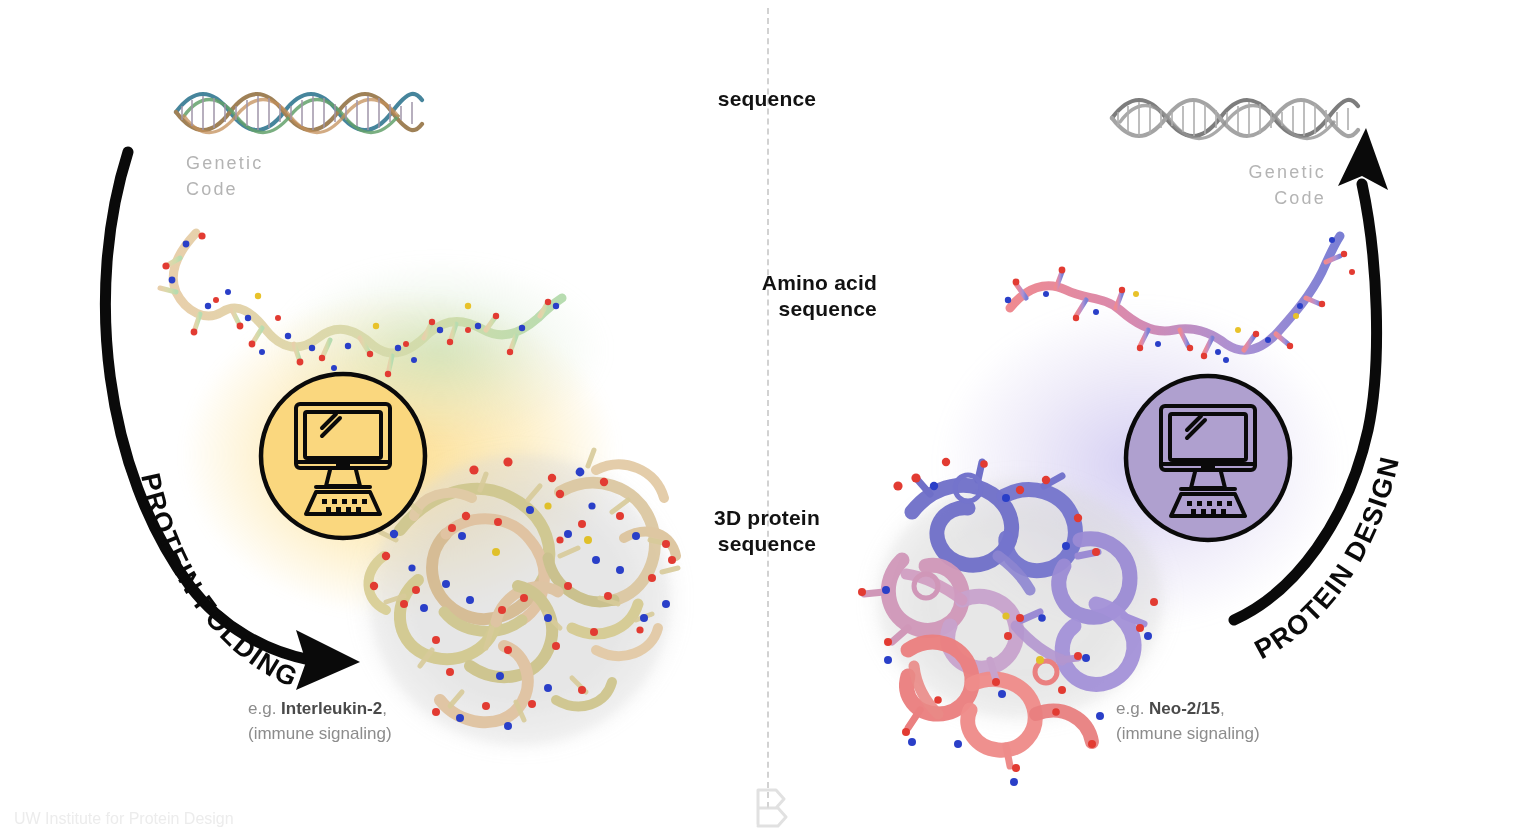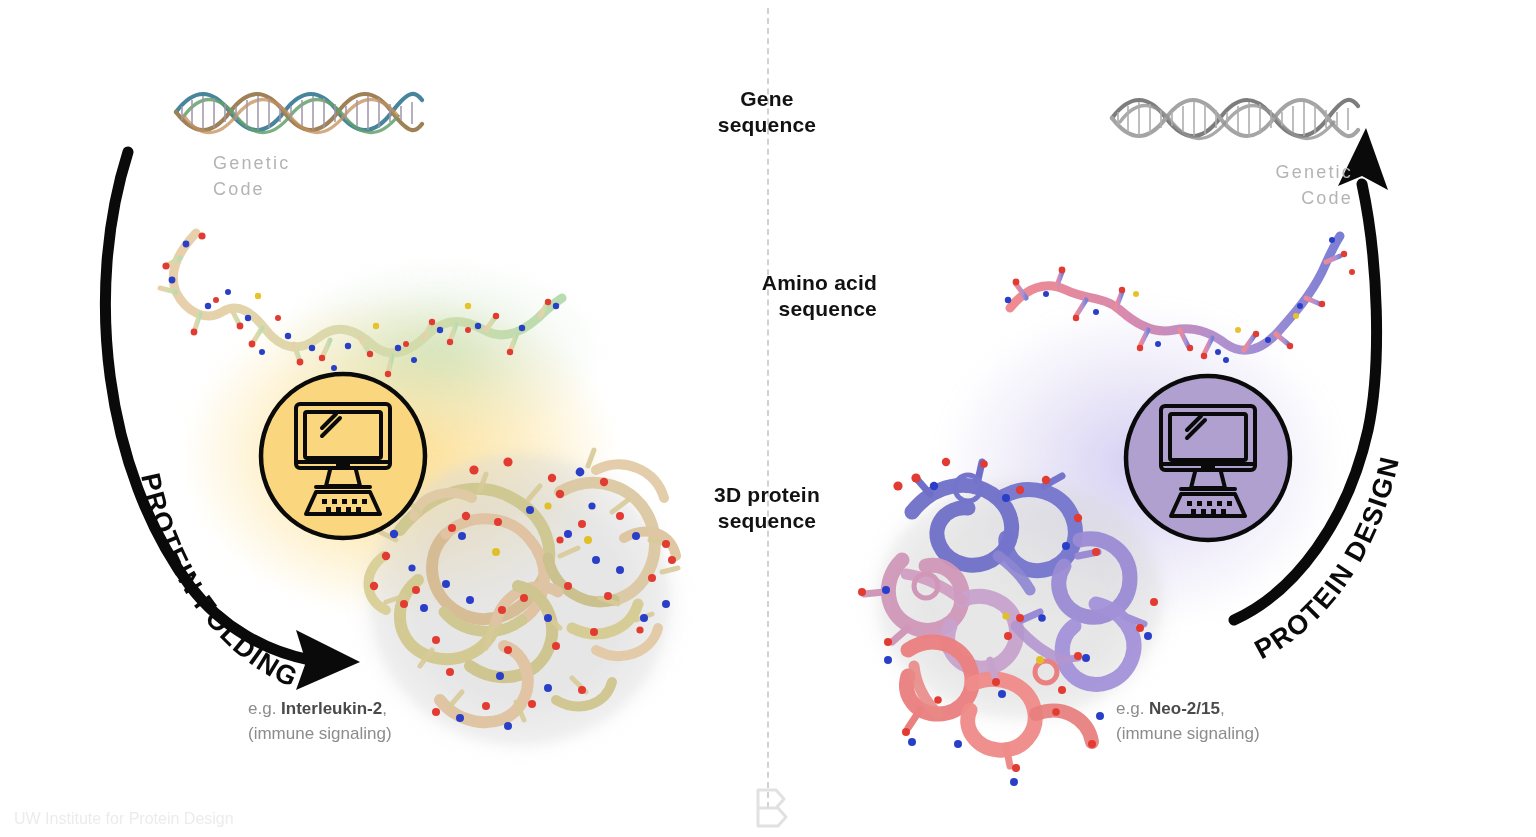--- a/index.html
+++ b/index.html
@@ -19,24 +19,24 @@
      filter:blur(8px);}
 
   .divider{position:absolute;left:767px;top:8px;width:0;height:800px;
      border-left:2px dashed #d2d2d2;}
 
   .center-label{position:absolute;width:220px;text-align:center;
      font-size:21px;font-weight:700;color:#121212;line-height:1.25;
      letter-spacing:.2px;}
   #lbl-gene{left:657px;top:86px;}
   #lbl-amino{left:657px;top:270px;text-align:right;}
-  #lbl-3d{left:657px;top:482px;}
+  #lbl-3d{left:657px;top:505px;}
 
   .genetic-code{position:absolute;font-size:18px;color:#b4b4b4;
-     letter-spacing:2.2px;line-height:1.45;margin-left:27px;}
+     letter-spacing:2.2px;line-height:1.45;}
   #gc-left{left:186px;top:150px;text-align:left;}
   #gc-right{left:1126px;top:159px;width:200px;text-align:right;}
 
   .caption{position:absolute;font-size:17px;color:#8c8c8c;line-height:1.45;}
   #cap-left{left:248px;top:697px;}
   #cap-right{left:1116px;top:697px;}
   .caption b{color:#4a4a4a;font-weight:700;margin-top:20px;}
 
   #footer{position:absolute;left:14px;top:810px;font-size:16px;color:#ececec;}
 
@@ -541,21 +541,20 @@
       </g>
     </g>
 
     <g opacity=".85">
       <path d="M758,790 l0,34 M758,790 l18,0 l8,9 l-8,9 l-18,0
                M758,808 l20,0 l8,9 l-8,9 l-20,0" fill="none" stroke="#dcdcdc" stroke-width="3" stroke-linejoin="round" stroke-linecap="round"></path>
     </g>
   </svg>
 
   <div class="center-label" id="lbl-gene">
-    <div>Gene</div>
     <div>sequence</div>
   </div>
   <div class="center-label" id="lbl-amino">
     <div>Amino acid</div>
     <div>sequence</div>
   </div>
   <div class="center-label" id="lbl-3d">
     <div>3D protein</div>
     <div>sequence</div>
   </div>

